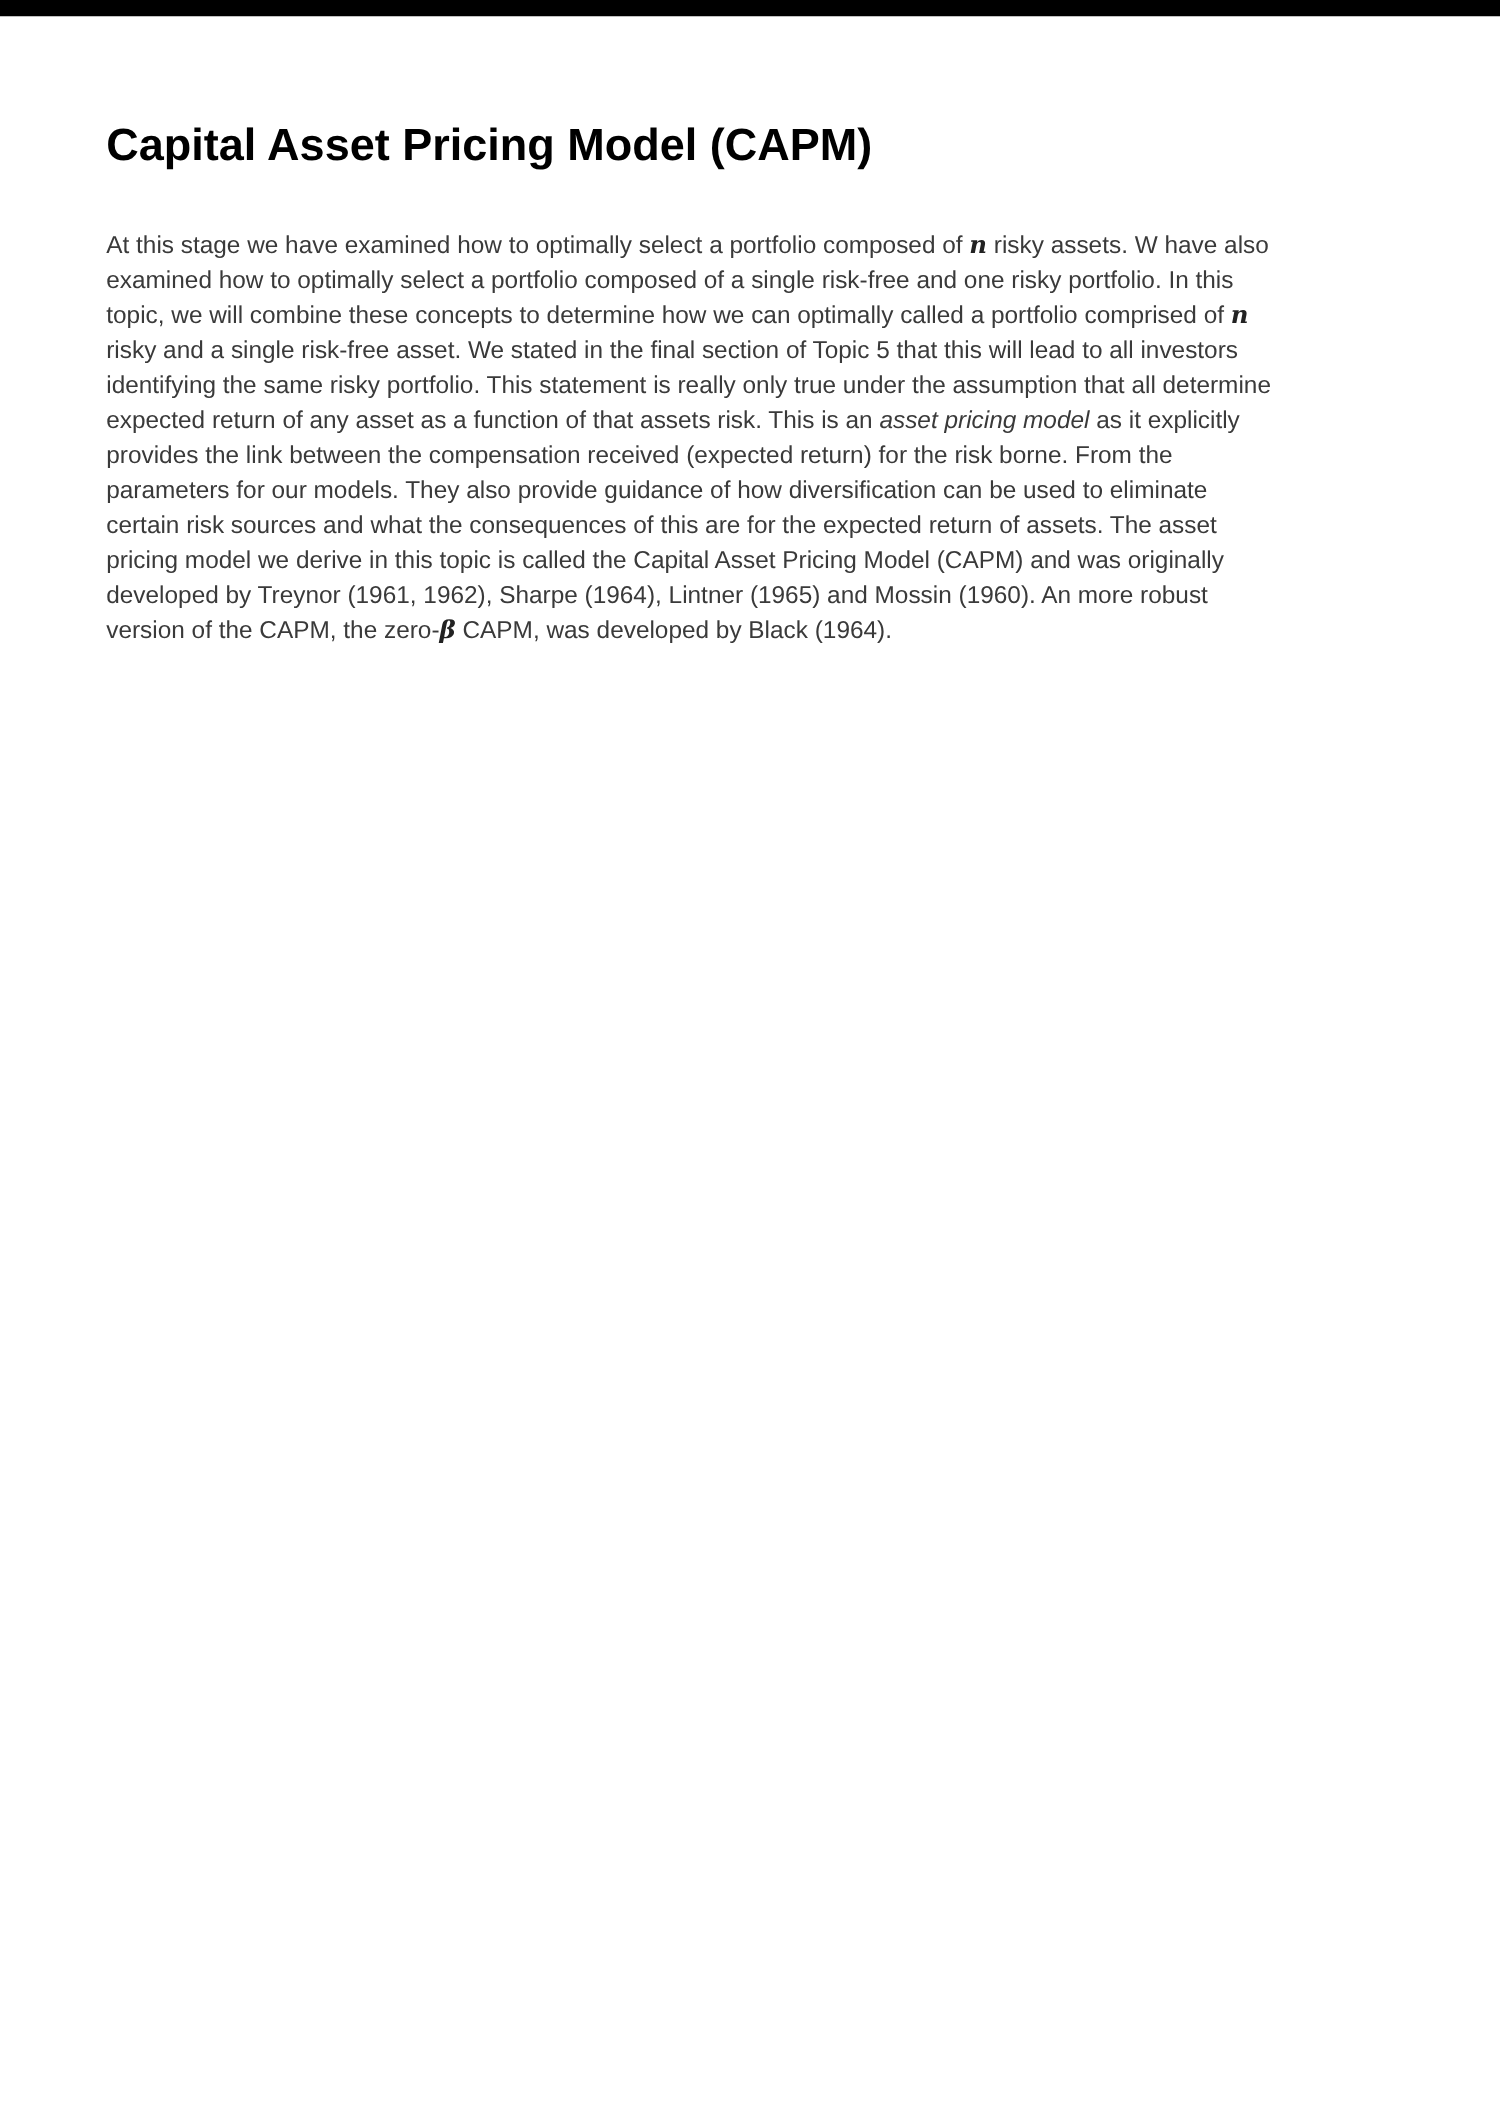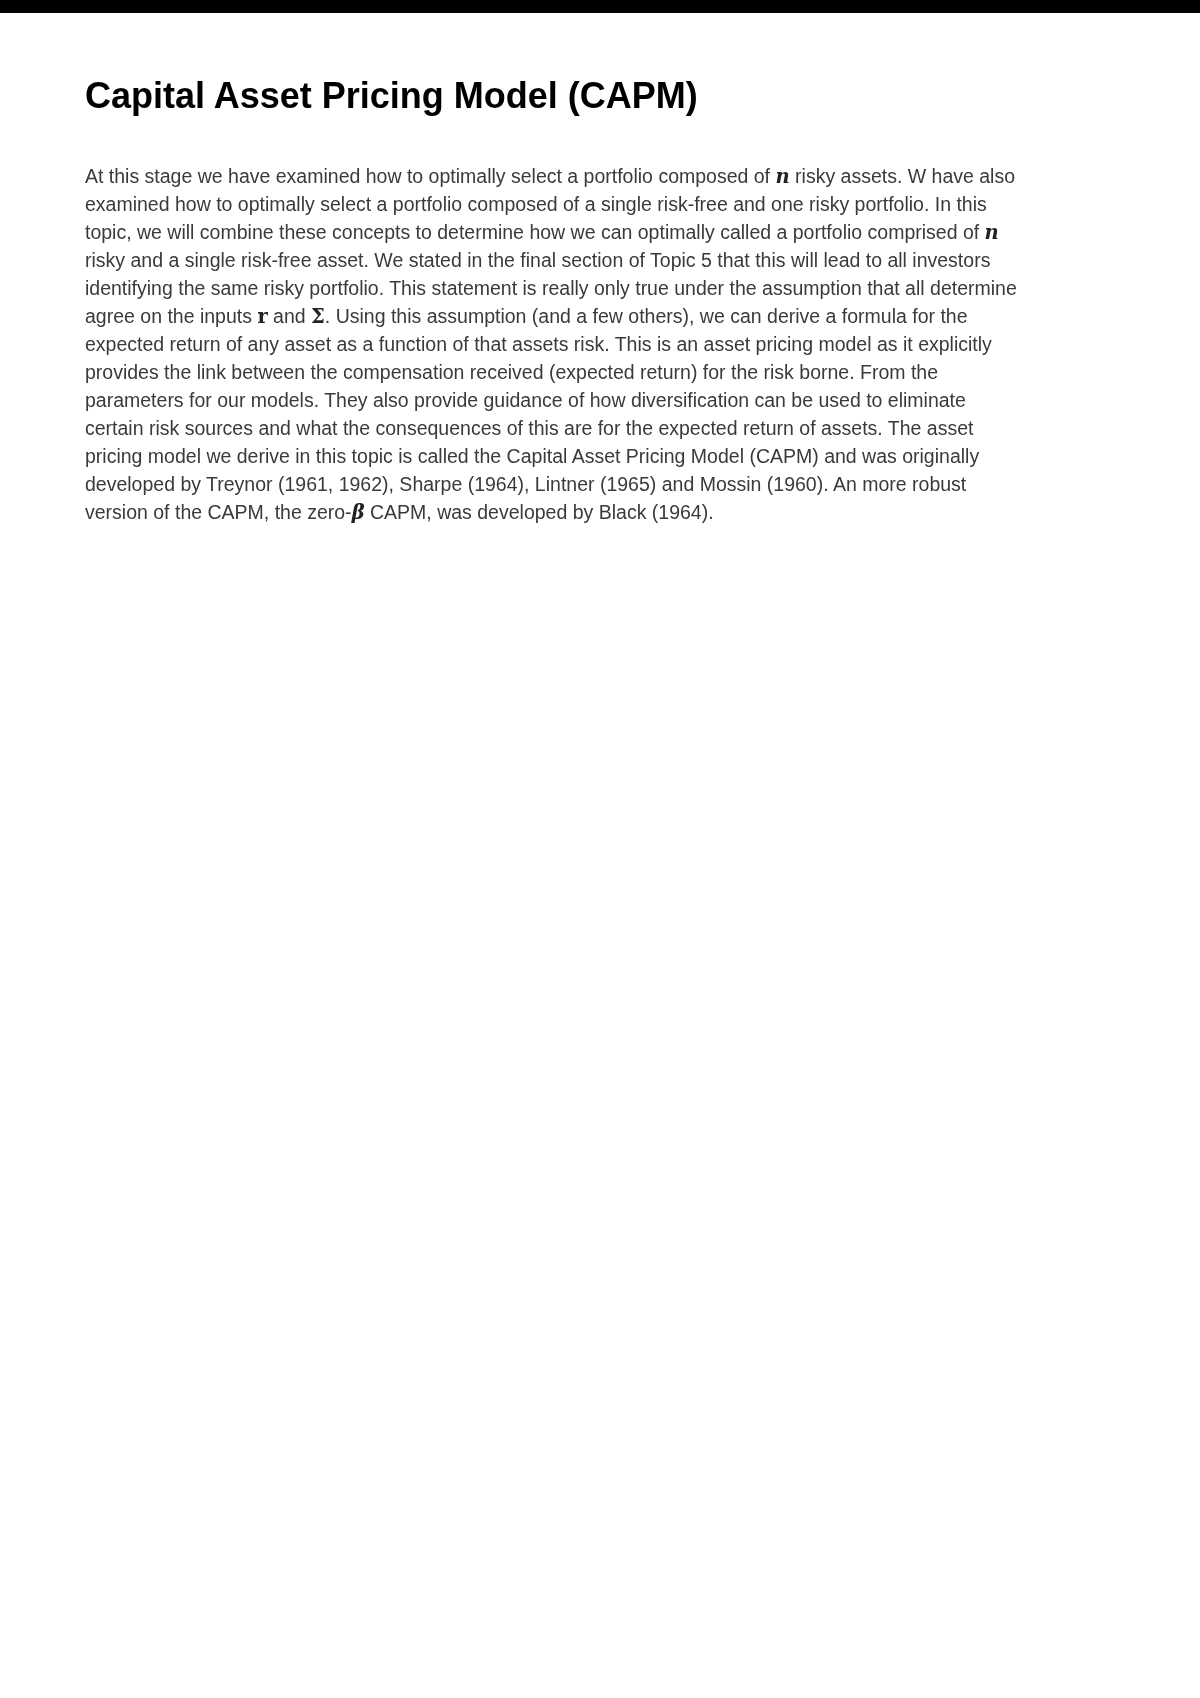--- a/index.html
+++ b/index.html
@@ -20,21 +20,21 @@
     left: 0;
     width: 1200px;
     height: 13px;
     background: #000000;
   }
   .page {
     position: absolute;
     top: 0;
     left: 85px;
     width: 1045px;
-    padding-top: 74px;
+    padding-top: 94px;
   }
   .doc-title {
     margin: 0;
     font-size: 36px;
     line-height: 44px;
     font-weight: 700;
     color: #000000;
     letter-spacing: 0;
     white-space: nowrap;
   }
@@ -53,37 +53,37 @@
     font-style: italic;
     font-weight: 700;
     color: #222222;
   }
   .math-bold {
     font-family: "DejaVu Serif", serif;
     font-weight: 700;
     color: #222222;
   }
   .italic {
+    font-style: italic;
   }
 </style>
 </head>
 <body>
 
 <div class="top-bar"></div>
 
 <main class="page">
   <h1 class="doc-title">Capital Asset Pricing Model (CAPM)</h1>
 
   <div class="body-text" id="paragraph">
       <div class="line"><span>At this stage we have examined how to optimally select a portfolio composed of </span><span class="math-bold-italic">n</span><span> risky assets. W have also</span></div>
       <div class="line"><span>examined how to optimally select a portfolio composed of a single risk-free and one risky portfolio. In this</span></div>
       <div class="line"><span>topic, we will combine these concepts to determine how we can optimally called a portfolio comprised of </span><span class="math-bold-italic">n</span></div>
       <div class="line"><span>risky and a single risk-free asset. We stated in the final section of Topic 5 that this will lead to all investors</span></div>
       <div class="line"><span>identifying the same risky portfolio. This statement is really only true under the assumption that all determine</span></div>
-      <div class="line"><span>agree on the inputs </span><span class="math-bold">r</span><span> and </span><span class="math-bold">Σ</span><span>. Using this assumption (and a few others), we can derive a formula for the</span></div>
       <div class="line"><span>expected return of any asset as a function of that assets risk. This is an </span><span class="italic">asset pricing model</span><span> as it explicitly</span></div>
       <div class="line"><span>provides the link between the compensation received (expected return) for the risk borne. From the</span></div>
       <div class="line"><span>parameters for our models. They also provide guidance of how diversification can be used to eliminate</span></div>
       <div class="line"><span>certain risk sources and what the consequences of this are for the expected return of assets. The asset</span></div>
       <div class="line"><span>pricing model we derive in this topic is called the Capital Asset Pricing Model (CAPM) and was originally</span></div>
       <div class="line"><span>developed by Treynor (1961, 1962), Sharpe (1964), Lintner (1965) and Mossin (1960). An more robust</span></div>
       <div class="line"><span>version of the CAPM, the zero-</span><span class="math-bold-italic">β</span><span> CAPM, was developed by Black (1964).</span></div>
     </div>
 </main>
 

